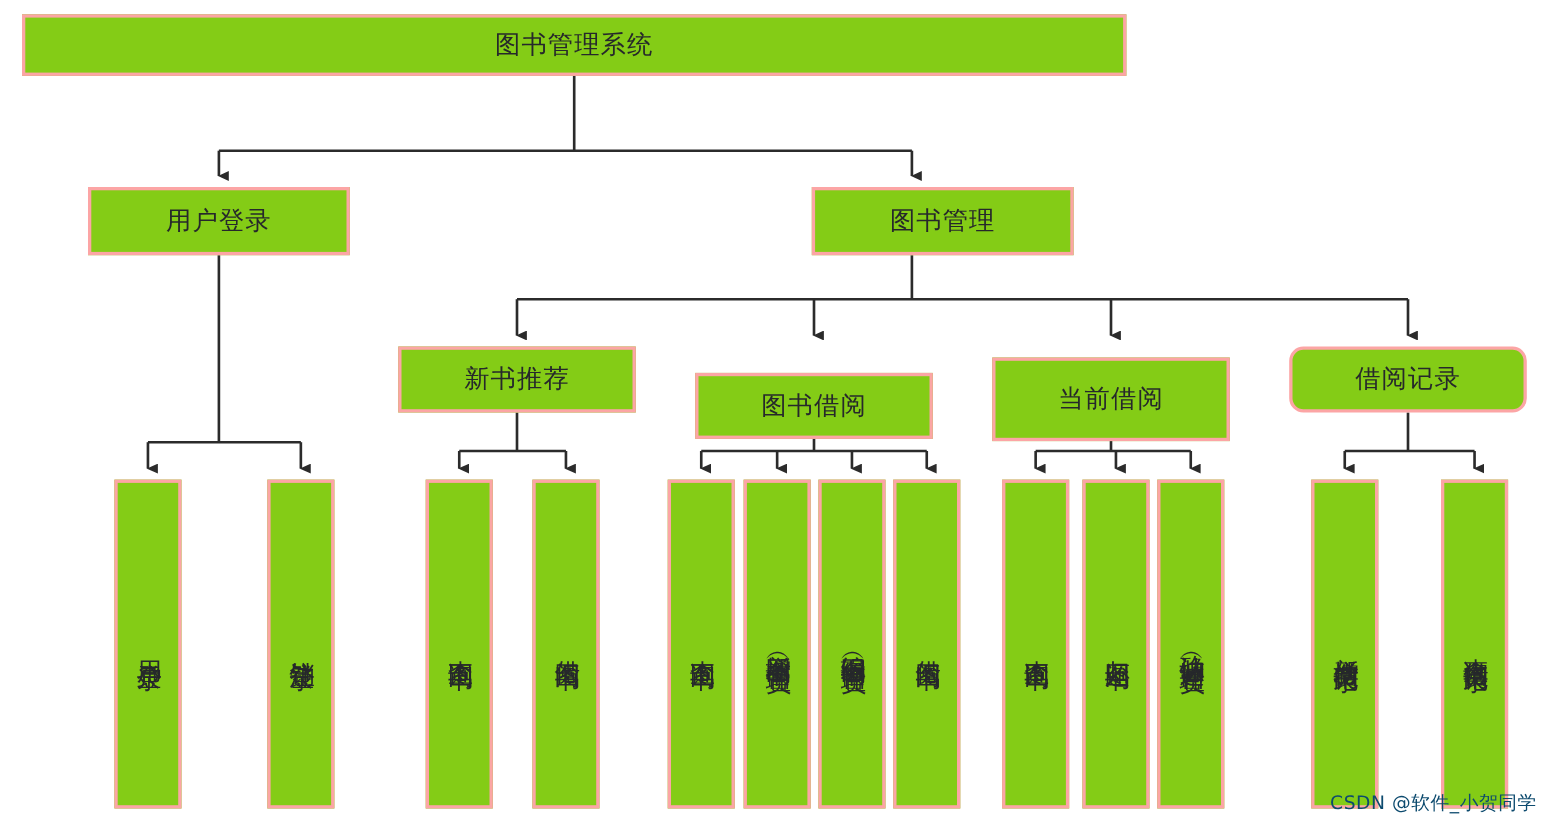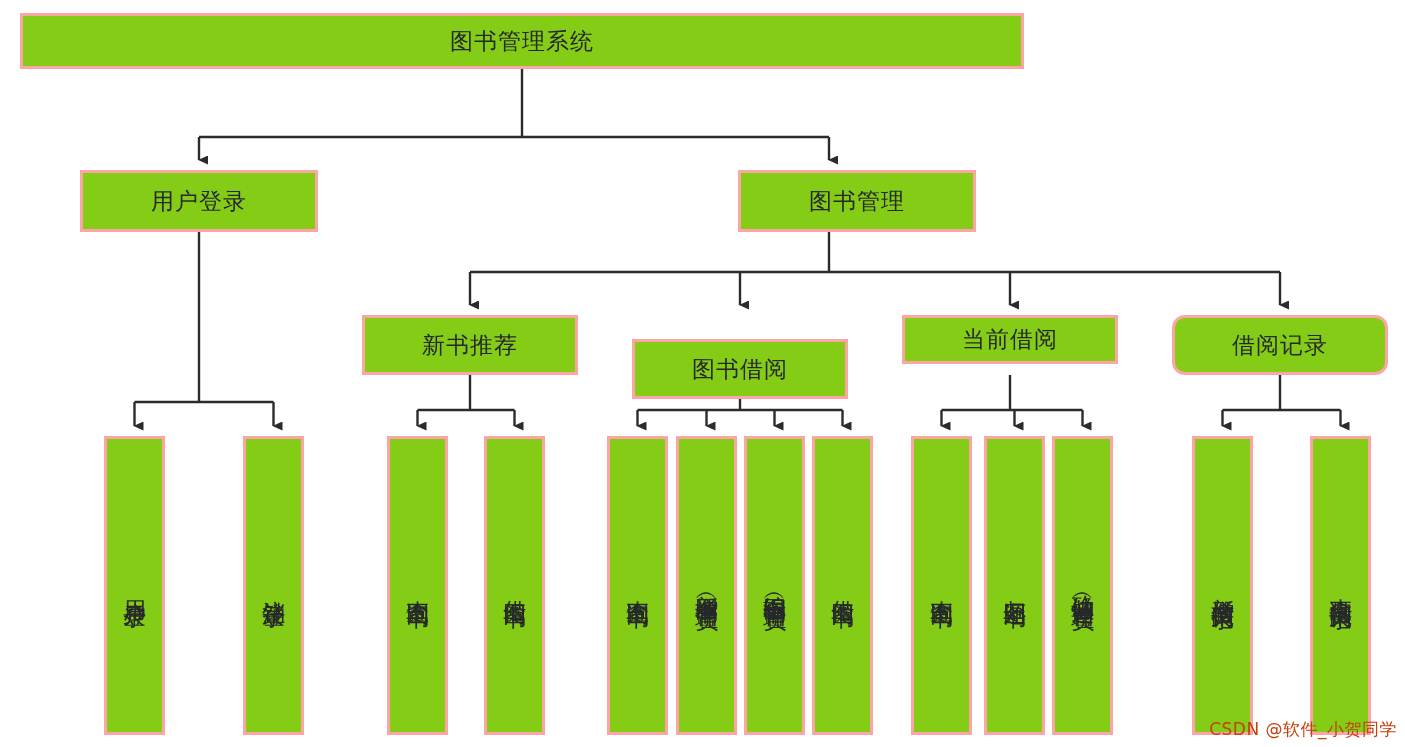--- a/index.html
+++ b/index.html
@@ -42,21 +42,21 @@
     line-height:1.28;
     letter-spacing:2px;
     white-space:normal;
     max-height:288px;
   }
   .watermark{
     position:absolute;
     right:8px;
     bottom:6px;
     font-size:17px;
-    color:#c2410c;
+    color:#0c4a6e;
     letter-spacing:0.5px;
     white-space:nowrap;
   }
 </style>
 </head>
 <body>
 
 <div id="stage">
 
   <svg class="connectors" viewBox="0 0 1405 747" xmlns="http://www.w3.org/2000/svg">
@@ -112,21 +112,21 @@
   <div class="node lvl2" style="left: 710px; top: 170px; width: 238px; height: 62px; margin-left: 28px;">
     <span class="lbl">图书管理</span>
   </div>
 
   <div class="node lvl3" style="left: 362px; top: 315px; width: 216px; height: 60px;">
     <span class="lbl">新书推荐</span>
   </div>
   <div class="node lvl3" style="left: 632px; top: 315px; width: 216px; height: 60px; margin-top: 24px;">
     <span class="lbl">图书借阅</span>
   </div>
-  <div class="node lvl3" style="left: 902px; top: 315px; width: 216px; height: 49px;">
+  <div class="node lvl3" style="left: 902px; top: 325px; width: 216px; height: 76px;">
     <span class="lbl">当前借阅</span>
   </div>
   <div class="node lvl3" style="left: 1172px; top: 315px; width: 216px; height: 60px; border-radius: 13px;">
     <span class="lbl">借阅记录</span>
   </div>
 
   <div class="node leaf" style="left: 104px; top: 436px; width: 61px; height: 299px;">
     <span class="lbl">用户登录</span>
   </div>
   <div class="node leaf" style="left: 243px; top: 436px; width: 61px; height: 299px;">

